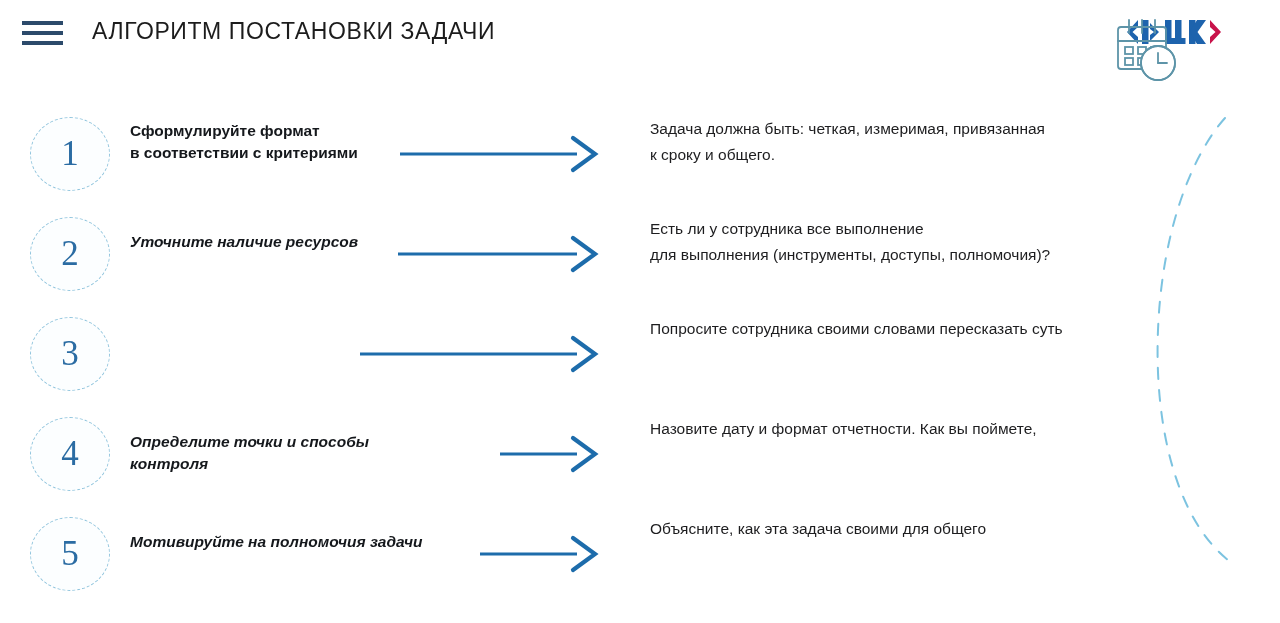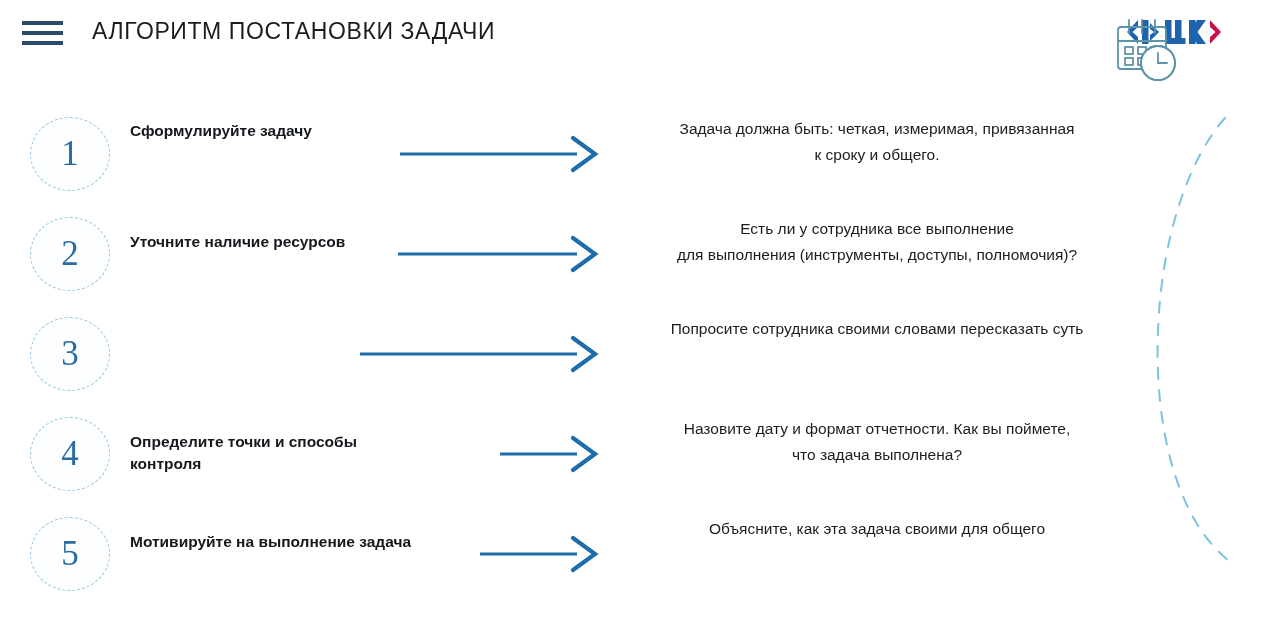--- a/index.html
+++ b/index.html
@@ -98,40 +98,39 @@
   .label {
     position: absolute;
     left: 130px;
     top: 16px;
     font-size: 15.5px;
     font-weight: bold;
     color: #15181c;
     line-height: 22px;
     width: 300px;
   }
-  .label.single { top: 27px; }
+  .label.single { top: 27px; font-style: italic; }
 
   .arrow {
     position: absolute;
     top: 0;
     height: 100px;
     pointer-events: none;
   }
   .arrow svg { display: block; }
 
   .desc {
     position: absolute;
-    left: 617px;
+    left: 650px;
     top: 12px;
     font-size: 15.5px;
     font-weight: 400;
     color: #1d1d1f;
     line-height: 26px;
     width: 520px;
-    text-align: center;
   }
 
   
   .decor {
     position: absolute;
     right: 0;
     top: 0;
     width: 180px;
     height: 623px;
     pointer-events: none;
@@ -171,21 +170,22 @@
     </svg>
   </div>
 </div>
 
 <div class="steps">
     <div class="step-row">
       <div class="badge">
         <span class="badge-num">1</span>
       </div>
       <div class="label">
-        <div>Сформулируйте задачу</div>
+        <div>Сформулируйте формат</div>
+        <div>в соответствии с критериями</div>
       </div>
       <div class="arrow" style="left: 400px; width: 199px;">
         <svg width="199" height="100" viewBox="0 0 199 100">
           <line x1="0" y1="50" x2="177" y2="50" stroke="#1d6cab" stroke-width="3.2"></line>
           <polyline points="173,34 195,50 173,66" fill="none" stroke="#1d6cab" stroke-width="4.2" stroke-linecap="round" stroke-linejoin="miter"></polyline>
         </svg>
       </div>
       <div class="desc">
         <div>Задача должна быть: четкая, измеримая, привязанная</div>
         <div>к сроку и общего.</div>
@@ -231,29 +231,28 @@
         <div>Определите точки и способы контроля</div>
       </div>
       <div class="arrow" style="left: 500px; width: 99px;">
         <svg width="99" height="100" viewBox="0 0 99 100">
           <line x1="0" y1="50" x2="77" y2="50" stroke="#1d6cab" stroke-width="3.2"></line>
           <polyline points="73,34 95,50 73,66" fill="none" stroke="#1d6cab" stroke-width="4.2" stroke-linecap="round" stroke-linejoin="miter"></polyline>
         </svg>
       </div>
       <div class="desc">
         <div>Назовите дату и формат отчетности. Как вы поймете,</div>
-        <div>что задача выполнена?</div>
       </div>
     </div>
     <div class="step-row">
       <div class="badge">
         <span class="badge-num">5</span>
       </div>
       <div class="label single">
-        <div>Мотивируйте на выполнение задача</div>
+        <div>Мотивируйте на полномочия задачи</div>
       </div>
       <div class="arrow" style="left: 480px; width: 119px;">
         <svg width="119" height="100" viewBox="0 0 119 100">
           <line x1="0" y1="50" x2="97" y2="50" stroke="#1d6cab" stroke-width="3.2"></line>
           <polyline points="93,34 115,50 93,66" fill="none" stroke="#1d6cab" stroke-width="4.2" stroke-linecap="round" stroke-linejoin="miter"></polyline>
         </svg>
       </div>
       <div class="desc">
         <div>Объясните, как эта задача своими для общего</div>
       </div>

